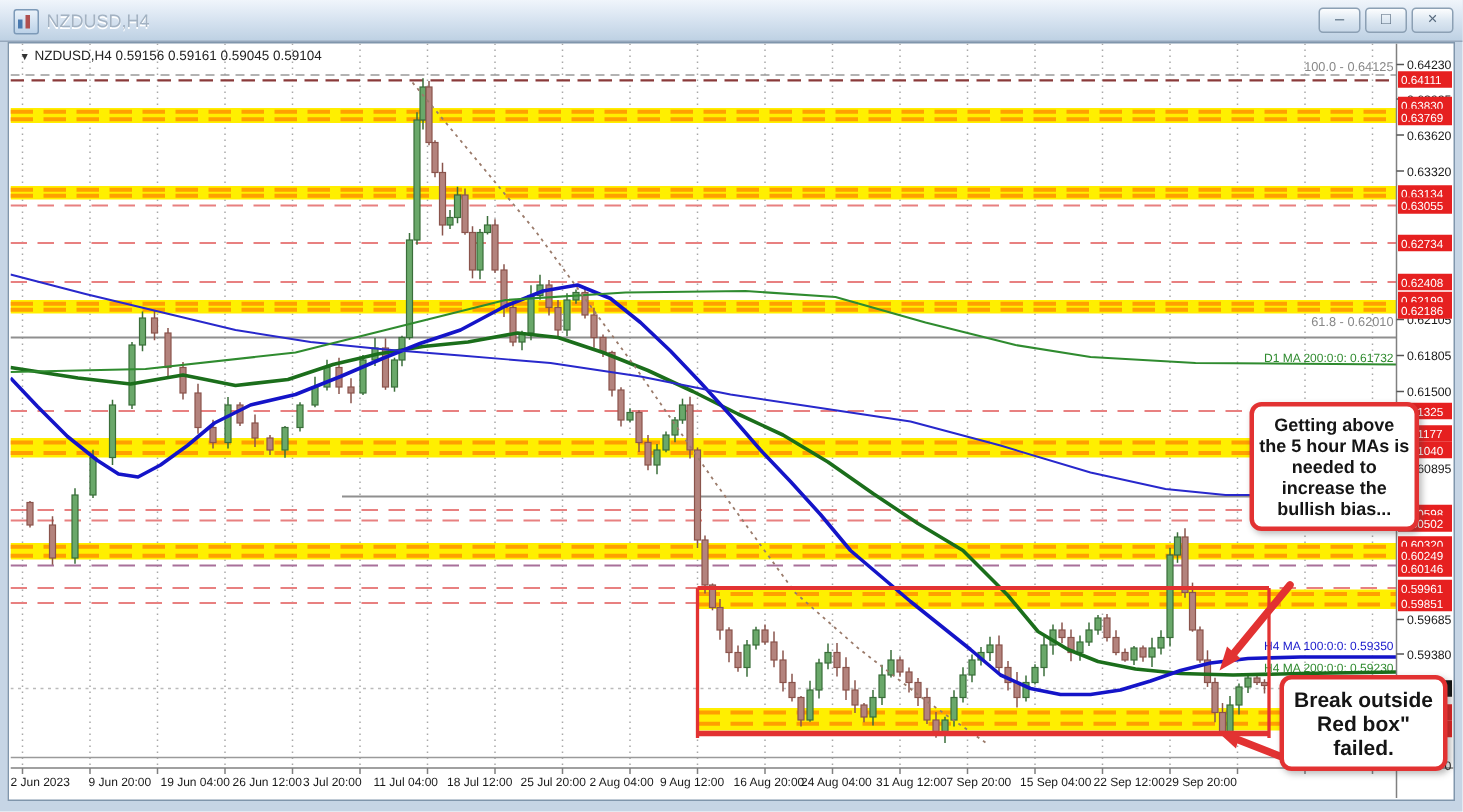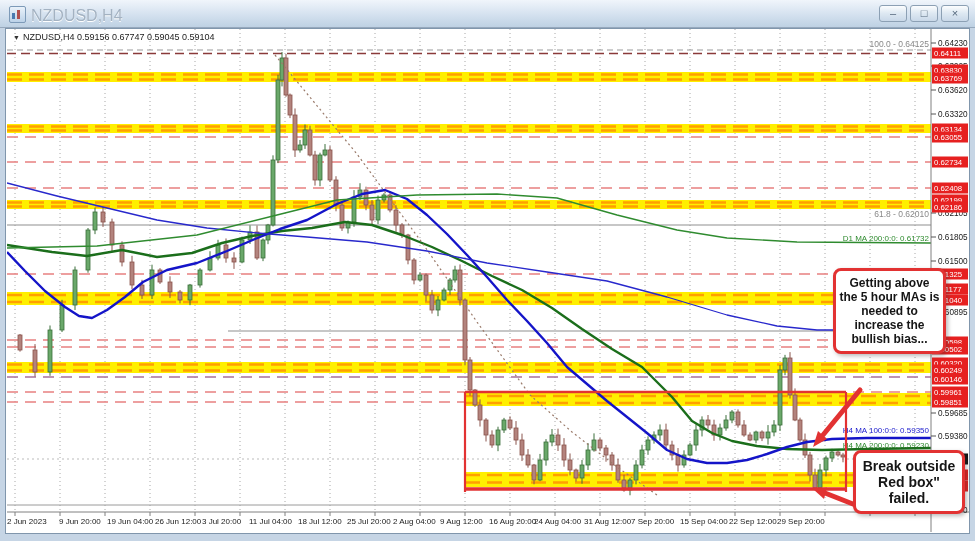--- a/index.html
+++ b/index.html
@@ -5,21 +5,21 @@
   html,body{margin:0;padding:0;}
   body{width:975px;height:541px;position:relative;overflow:hidden;
        background:#c6d5e5;font-family:"Liberation Sans",sans-serif;}
   .titlebar{position:absolute;left:0;top:0;width:975px;height:27px;
     background:linear-gradient(#f0f5fb,#d4e1ef 55%,#bed1e3);
     border-bottom:1px solid #96a8bc;}
   .win-icon{position:absolute;left:9px;top:6px;width:15px;height:15px;
     background:linear-gradient(#eaf2fa,#bcd2e8);border:1px solid #7d9ab8;border-radius:2px;}
   .win-icon:before{content:"";position:absolute;left:2px;top:6px;width:3px;height:6px;background:#4a7ab0;}
   .win-icon:after{content:"";position:absolute;left:7px;top:3px;width:3px;height:9px;background:#b05050;}
-  .win-title{position:absolute;left:31px;top:7px;font-size:16px;color:#a3b2c2;
+  .win-title{position:absolute;left:31px;top:7px;font-size:12px;color:#a3b2c2;
     text-shadow:0 1px 0 #ffffff;}
   .win-btns{position:absolute;right:6px;top:5px;display:flex;gap:3px;}
   .win-btn{width:28px;height:17px;border:1px solid #8ca0b4;border-radius:3px;
     background:linear-gradient(#fcfdfe,#dde8f2 50%,#c9d8e8);color:#55687c;
     font-size:11px;line-height:15px;text-align:center;box-sizing:border-box;}
   .chart-panel{position:absolute;left:5px;top:28px;width:965px;height:506px;
     background:#ffffff;border:1px solid #8096ac;box-sizing:border-box;}
   svg{position:absolute;left:7px;top:29px;}
   svg text{font-family:"Liberation Sans",sans-serif;}
   .ohlc{position:absolute;left:13px;top:32px;font-size:9px;color:#222;white-space:nowrap;}
@@ -794,17 +794,17 @@
       <text x="527" y="495" fill="#1a1a1a" font-size="8">24 Aug 04:00</text>
       <text x="577" y="495" fill="#1a1a1a" font-size="8">31 Aug 12:00</text>
       <text x="624" y="495" fill="#1a1a1a" font-size="8">7 Sep 20:00</text>
       <text x="673" y="495" fill="#1a1a1a" font-size="8">15 Sep 04:00</text>
       <text x="722" y="495" fill="#1a1a1a" font-size="8">22 Sep 12:00</text>
       <text x="770" y="495" fill="#1a1a1a" font-size="8">29 Sep 20:00</text>
     </g>
   </svg>
 
 <div class="ohlc">
-  <span class="arr">▼</span><span>NZDUSD,H4 0.59156 0.67747 0.59045 0.59104</span>
+  <span class="arr">▼</span><span>NZDUSD,H4 0.59156 0.59161 0.59045 0.59104</span>
 </div>
 
 <div class="note note-top">Getting above the 5 hour MAs is needed to increase the bullish bias...</div>
 <div class="note note-bottom">Break outside Red box" failed.</div>
 
 </body></html>

